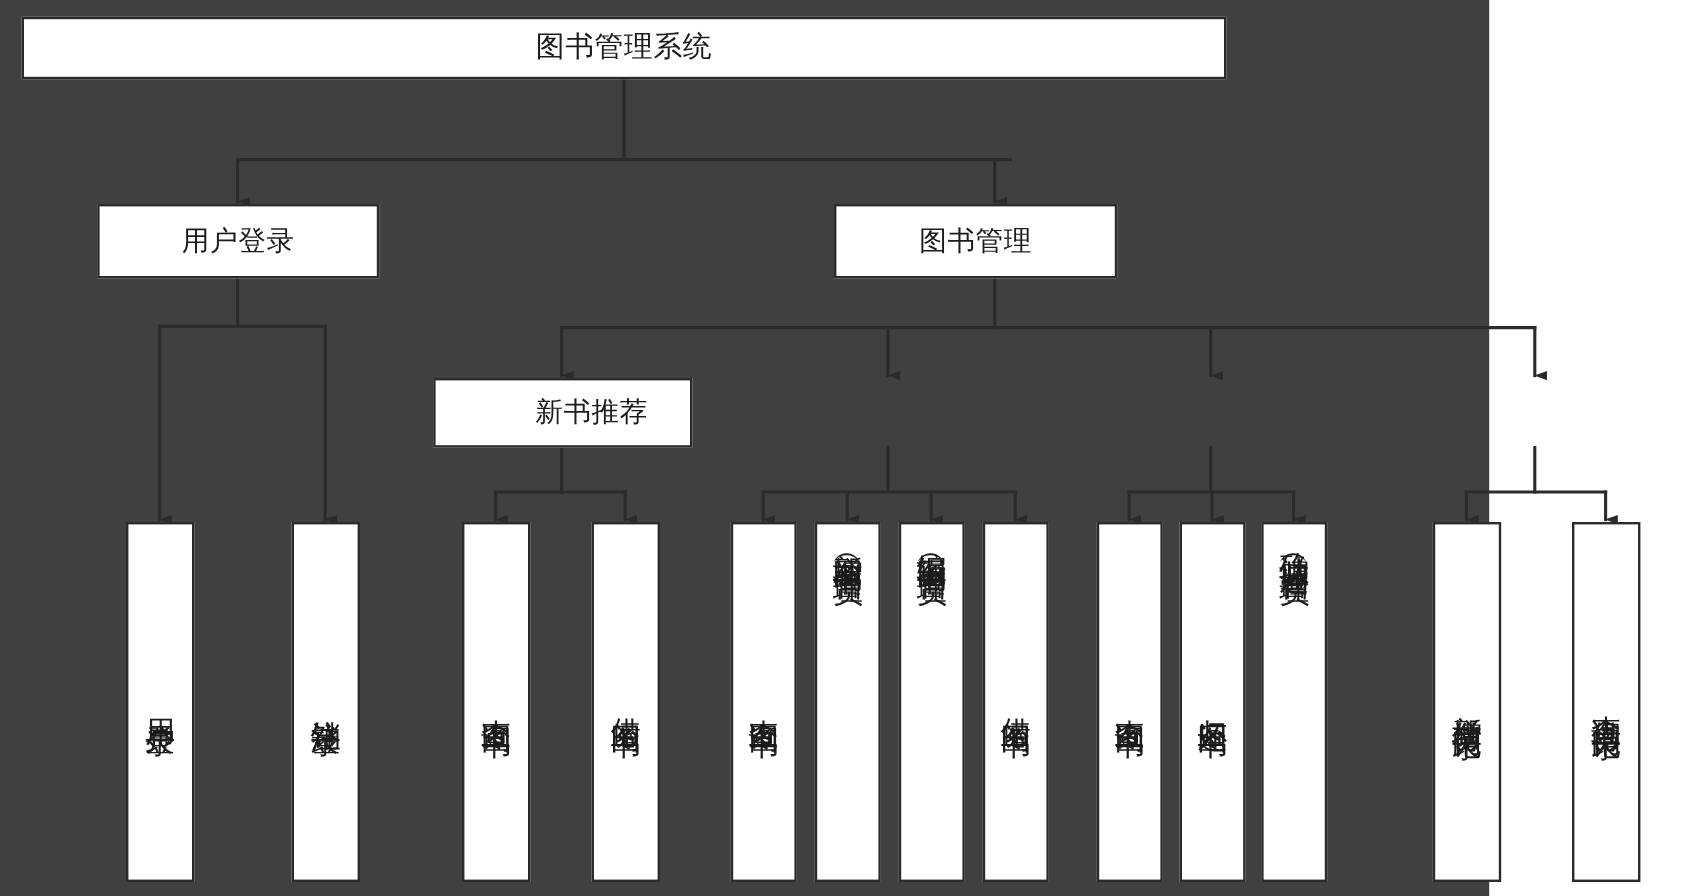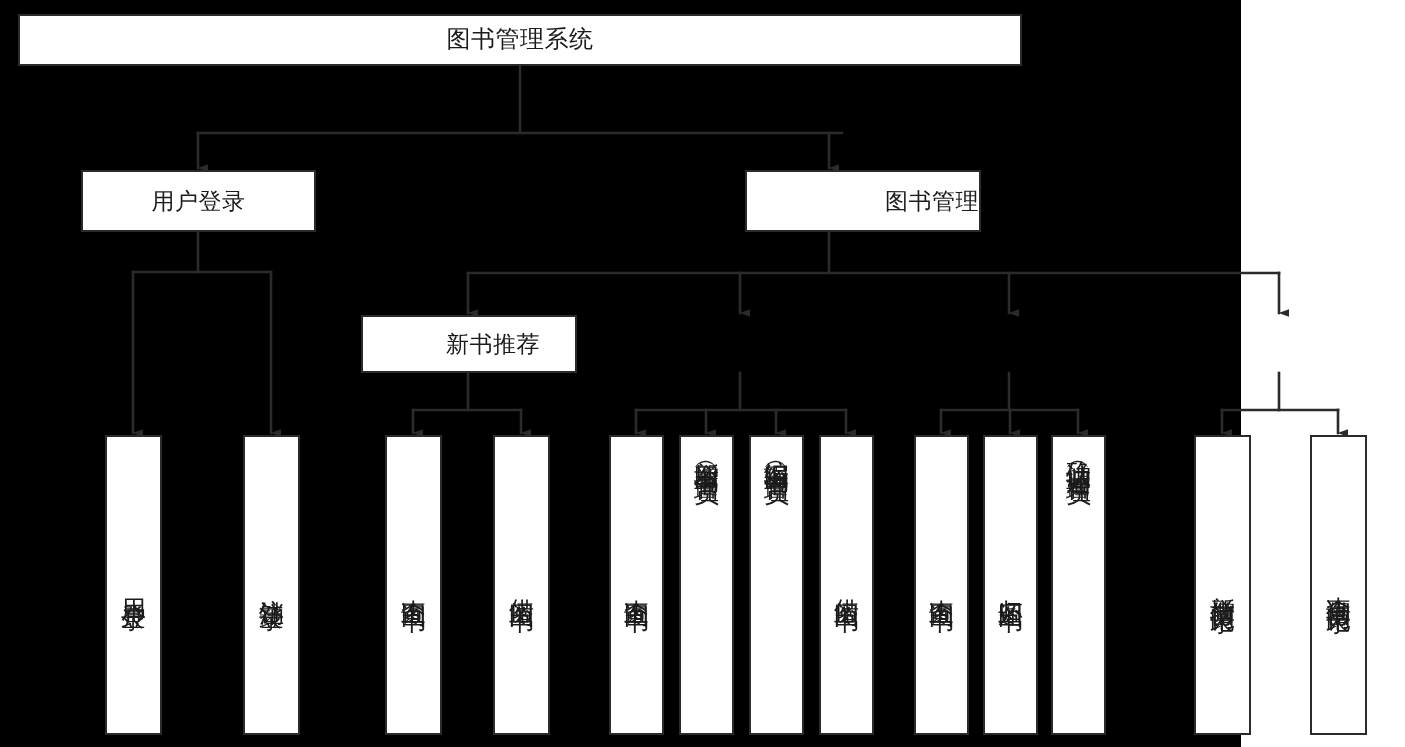--- a/index.html
+++ b/index.html
@@ -11,21 +11,21 @@
   body {
     width: 1405px;
     height: 747px;
     font-family: "DejaVu Sans", "Liberation Sans", sans-serif;
     overflow: hidden;
   }
   #diagram-root {
     position: relative;
     width: 1241px;
     height: 747px;
-    background: #000000;
+    background: #404040;
   }
   svg.connector-layer {
     position: absolute;
     left: 0;
     top: 0;
     width: 1405px;
     height: 747px;
     pointer-events: none;
   }
   .node-box {
@@ -137,21 +137,21 @@
     </g>
   </svg>
 
   <div class="node-box node-h node-root" style="left:18px; top:14px; width:1004px; height:52px;">
     <span class="node-label">图书管理系统</span>
   </div>
 
   <div class="node-box node-h" style="left:81px; top:170px; width:235px; height:62px;">
     <span class="node-label">用户登录</span>
   </div>
-  <div class="node-box node-h" style="left:745px; top:170px; width:236px; height:62px;justify-content:flex-end;">
+  <div class="node-box node-h" style="left:695px; top:170px; width:236px; height:62px;">
     <span class="node-label">图书管理</span>
   </div>
 
   <div class="node-box node-h" style="left:361px; top:315px; width:216px; height:58px;padding-left:48px;">
     <span class="node-label">新书推荐</span>
   </div>
 
   <div class="node-box node-v center-text" style="left:105px; top:435px; width:57px; height:300px;">
     <span class="node-label">用户登录</span>
   </div>

